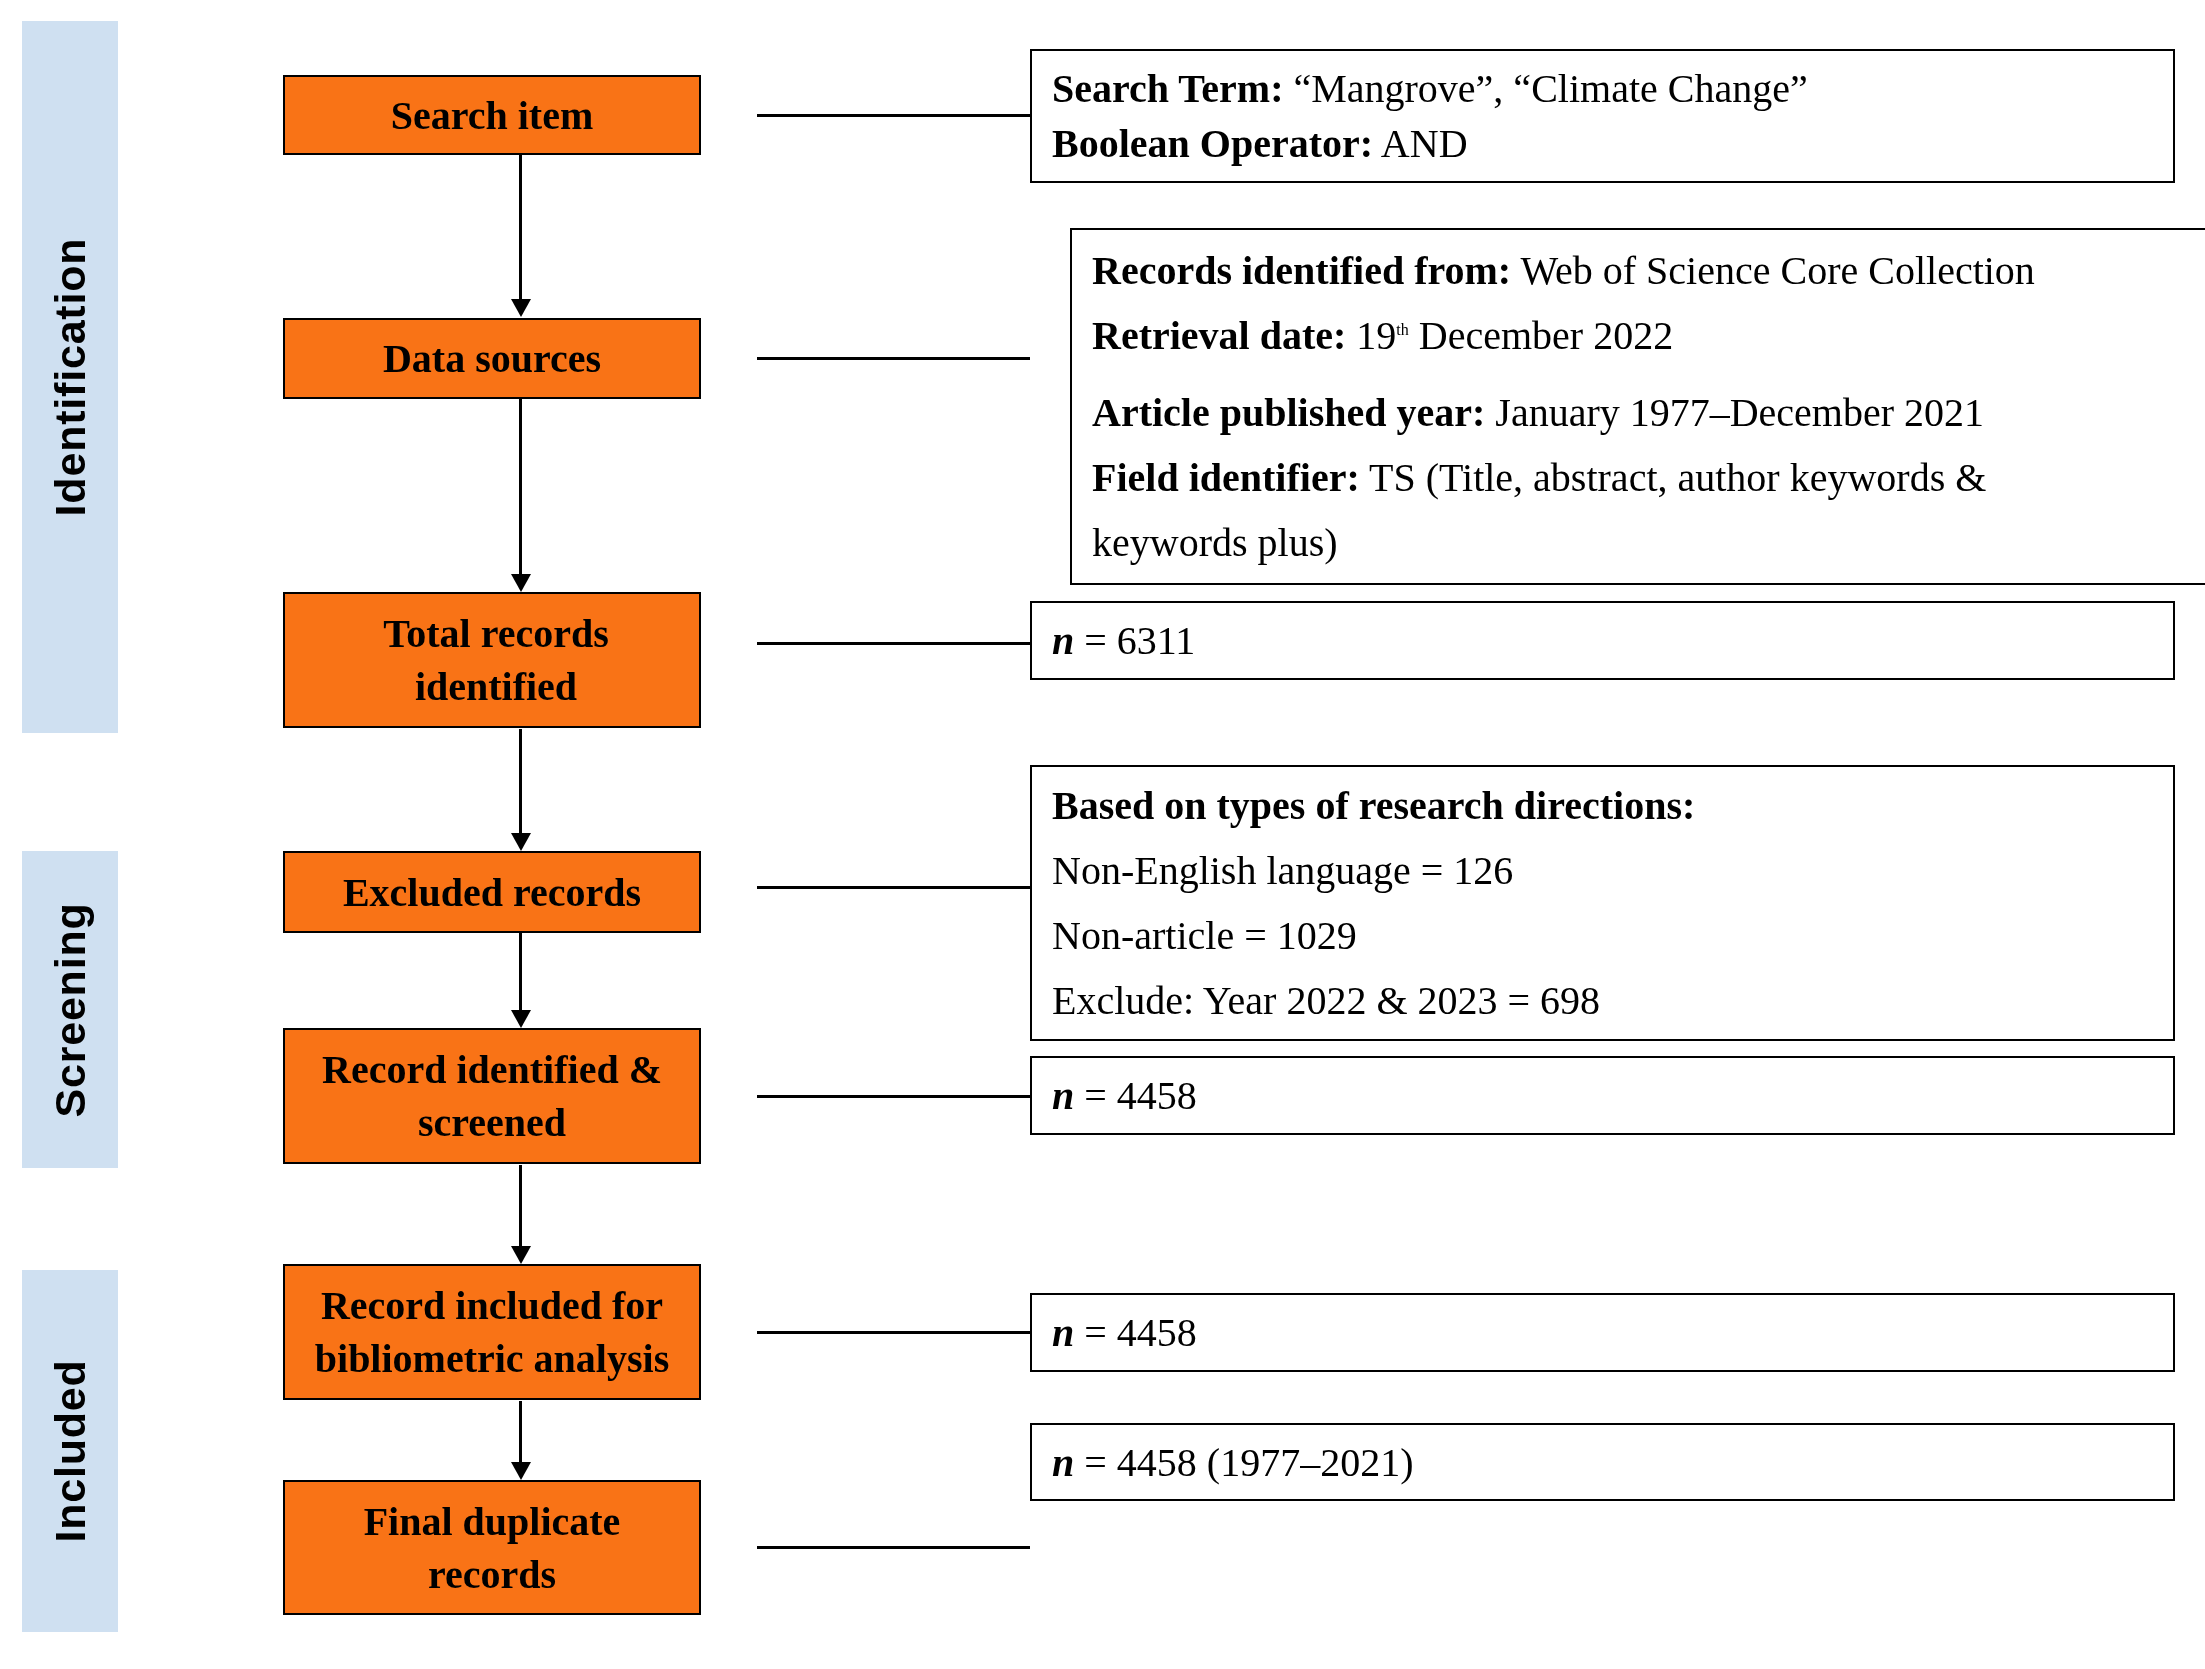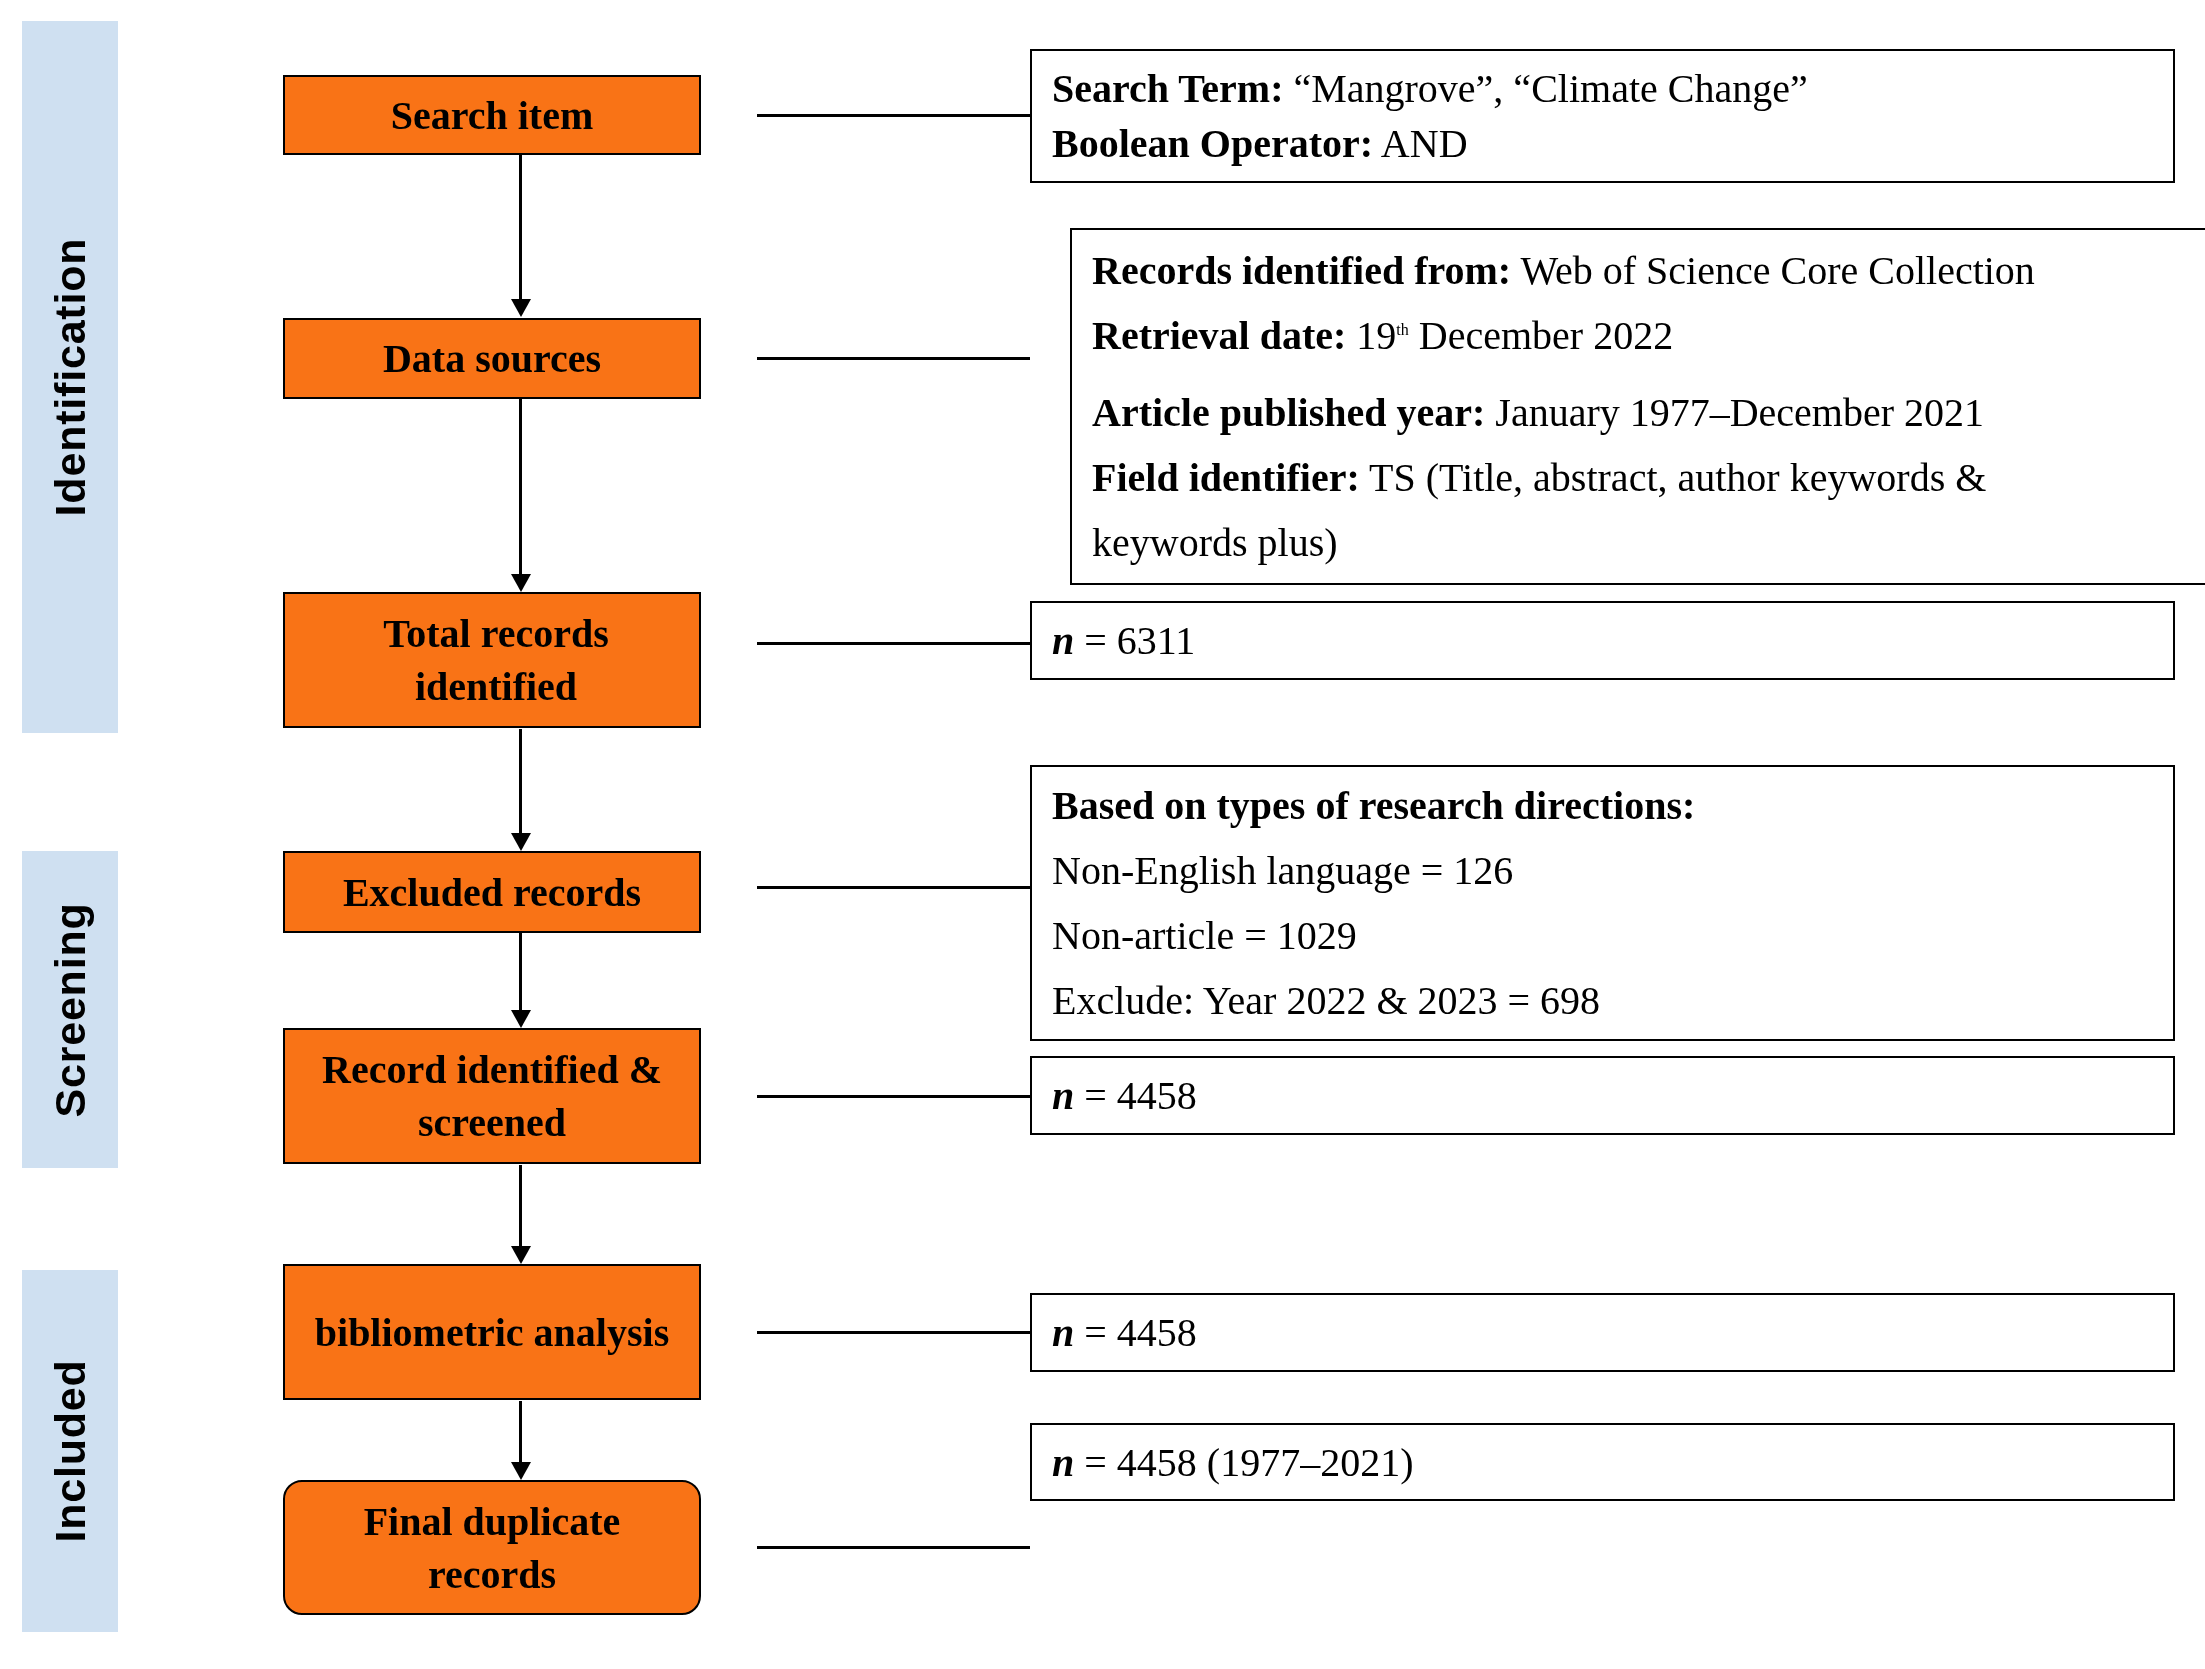--- a/index.html
+++ b/index.html
@@ -72,23 +72,24 @@
   <span>identified</span>
 </div>
 <div class="lbox" style="top:851px;height:82px;">
   <span>Excluded records</span>
 </div>
 <div class="lbox" style="top:1028px;height:136px;">
   <span>Record identified &amp;</span>
   <span>screened</span>
 </div>
 <div class="lbox" style="top:1264px;height:136px;">
+  <span>Record included for</span>
   <span>bibliometric analysis</span>
 </div>
-<div class="lbox" style="top:1480px;height:135px;border-radius:19px;">
+<div class="lbox" style="top:1480px;height:135px;">
   <span>Final duplicate</span>
   <span>records</span>
 </div>
 
 <div class="rbox" style="top:49px;height:134px;line-height:55px;">
   <div><b>Search Term:</b><span> “Mangrove”, “Climate  Change”</span></div>
   <div><b>Boolean Operator:</b><span> AND</span></div>
 </div>
 
 <div class="rbox" style="top:228px;height:357px;margin-left:40px;">

